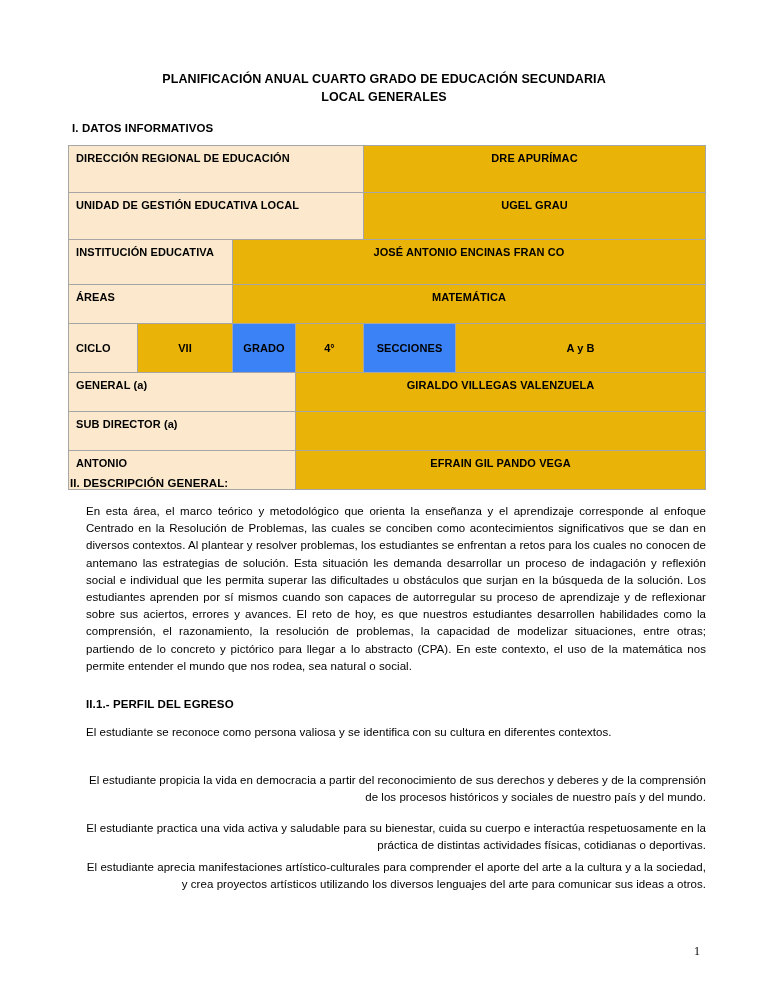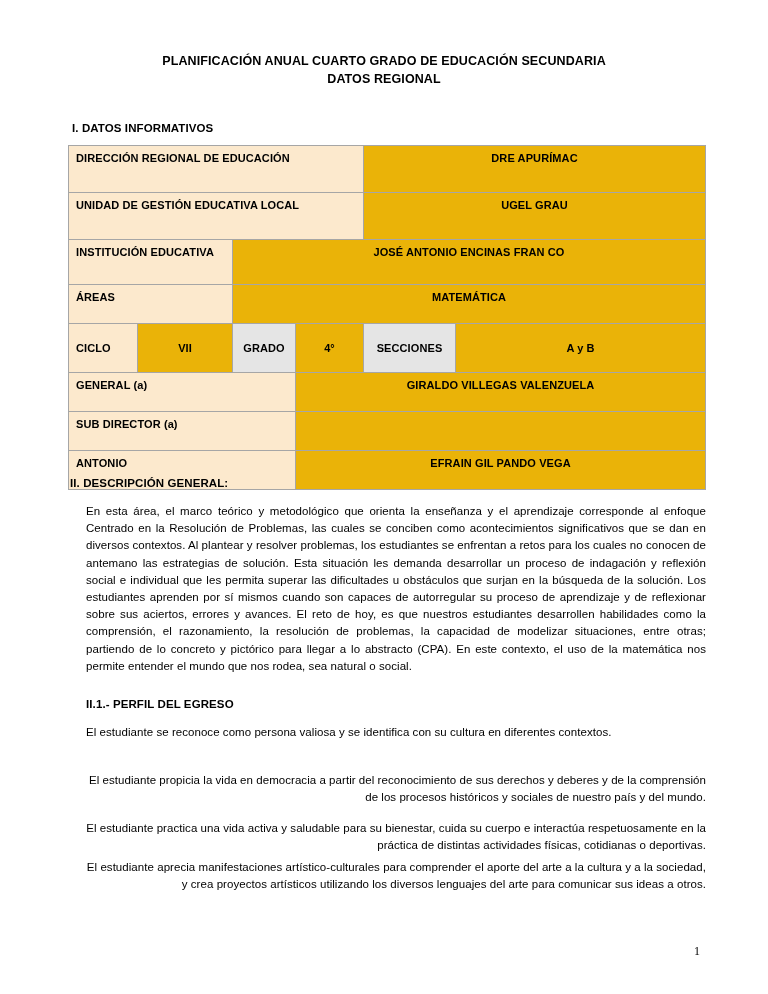--- a/index.html
+++ b/index.html
@@ -28,21 +28,21 @@
     text-align: center;
     font-size: 12.5px;
     font-weight: bold;
     line-height: 18px;
     letter-spacing: 0.1px;
     margin: 0;
     padding: 0 70px;
   }
   .title-line-1 { display: block; }
   .title-line-2 { display: block; }
-  .title-wrap { padding-top: 52px; }
+  .title-wrap { padding-top: 70px; }
 
   
   .section-heading {
     font-size: 11.5px;
     font-weight: bold;
     margin: 0;
     padding: 0;
     letter-spacing: 0.1px;
   }
   #sec1-heading { position: absolute; left: 72px; top: 122px; }
@@ -70,21 +70,21 @@
   .lbl {
     background: #fce9cd;
     text-align: left;
   }
   .val {
     background: #eab308;
     text-align: center;
     vertical-align: middle;
   }
   .lbl-c {
-    background: #e5e5e5;
+    background: #3b82f6;
     text-align: center;
     vertical-align: middle;
   }
   .r-tall td { height: 36px; }
   .r-mid td { height: 34px; }
   .r-ciclo td { height: 38px; vertical-align: middle; }
   .r-short td { height: 28px; }
 
   
   .body-text {
@@ -114,21 +114,21 @@
   }
 </style>
 </head>
 <body>
 
 <div class="page">
 
   <div class="title-wrap">
     <div class="doc-title">
       <span class="title-line-1">PLANIFICACIÓN ANUAL CUARTO GRADO DE EDUCACIÓN SECUNDARIA</span>
-      <span class="title-line-2">DATOS REGIONAL</span>
+      <span class="title-line-2">LOCAL GENERALES</span>
     </div>
   </div>
 
   <div class="section-heading" id="sec1-heading">I. DATOS INFORMATIVOS</div>
 
   <table class="info-table">
     <colgroup>
       <col style="width:69px">
       <col style="width:95px">
       <col style="width:63px">

